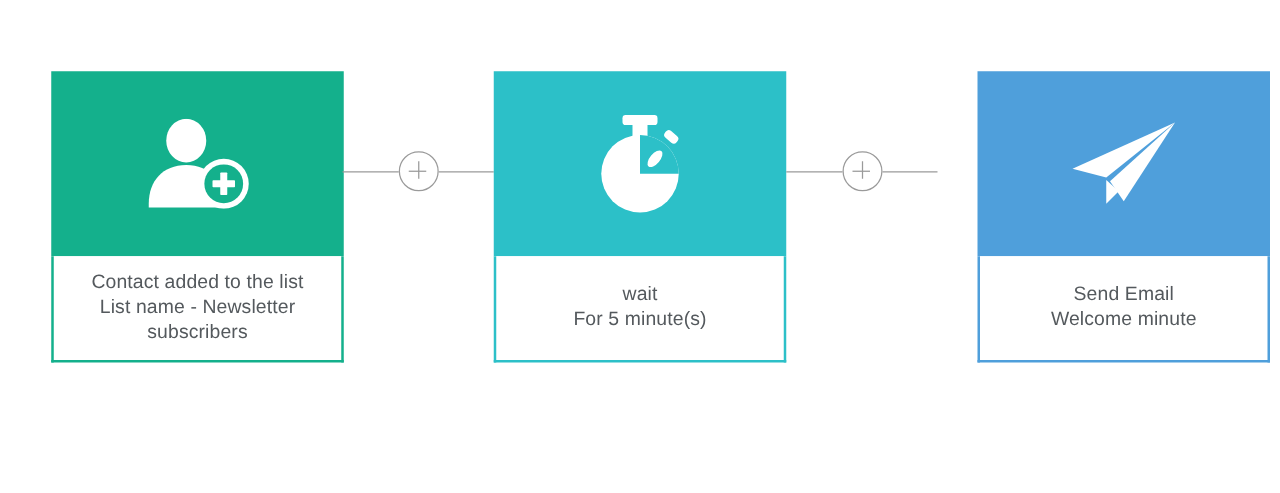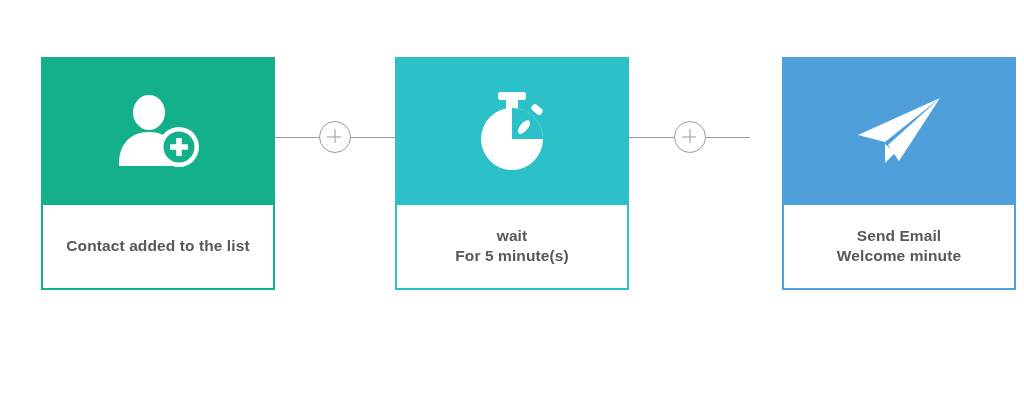--- a/index.html
+++ b/index.html
@@ -10,21 +10,20 @@
     width: 1024px;
     height: 394px;
     background: #ffffff;
     font-family: "Liberation Sans", sans-serif;
     overflow: hidden;
   }
   #canvas {
     position: relative;
     width: 1024px;
     height: 394px;
-    font-weight: bold;
   }
 
   
   .node {
     position: absolute;
     width: 234px;
     box-sizing: border-box;
   }
   .node-icon {
     height: 148px;
@@ -125,20 +124,21 @@
 
           <circle cx="63" cy="52" r="20" fill="#ffffff"></circle>
           <circle cx="63" cy="52" r="15.5" fill="#14b08c"></circle>
           <rect x="60.2" y="43" width="5.6" height="18" rx="0.6" fill="#ffffff"></rect>
           <rect x="54" y="49.2" width="18" height="5.6" rx="0.6" fill="#ffffff"></rect>
         </svg>
       </span>
     </div>
     <div class="node-label">
       <span class="line wrap">Contact added to the list</span>
+      <span class="line wrap">List name - Newsletter subscribers</span>
     </div>
   </div>
 
   <div class="connector" id="connector-1" style="left:274px; top:120px; width:121px;">
     <span class="conn-line"></span>
     <span class="plus-circle"></span>
     <span class="conn-line"></span>
   </div>
 
   <div class="node" id="node-wait" style="left:395px; top:57px;">

